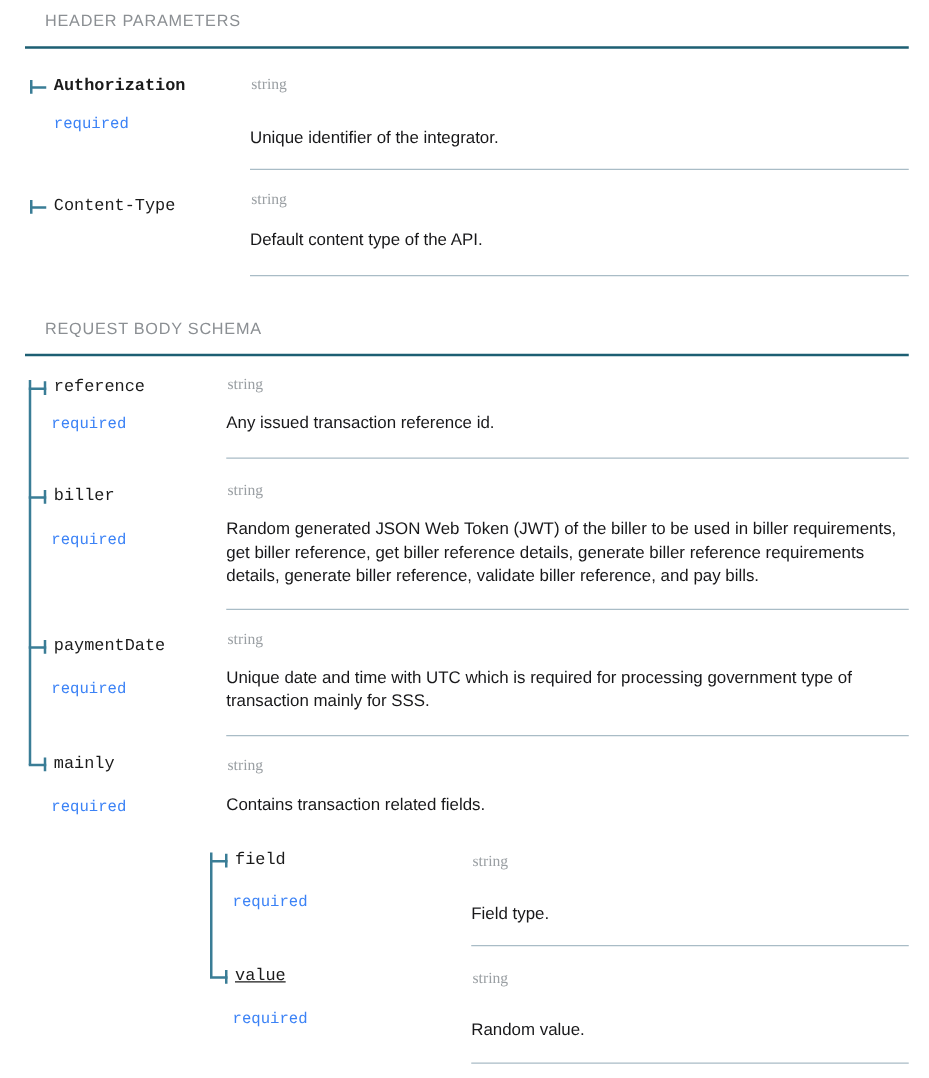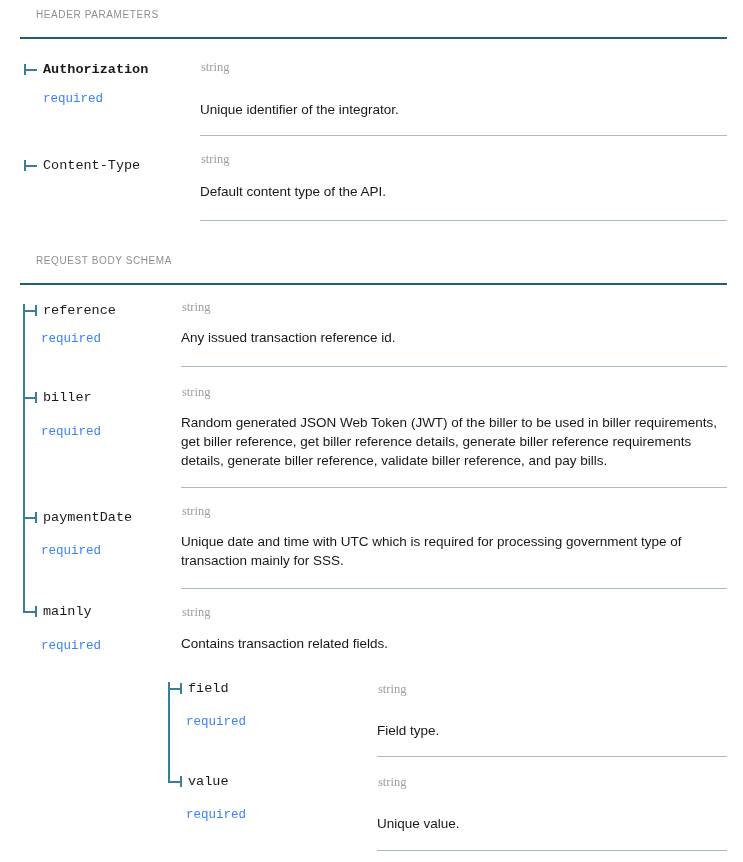--- a/index.html
+++ b/index.html
@@ -12,21 +12,21 @@
     height: 862px;
     position: relative;
     overflow: hidden;
     font-family: "Liberation Sans", sans-serif;
     -webkit-font-smoothing: antialiased;
   }
 
   
   .section-title {
     position: absolute;
-    font-size: 10px;
+    font-size: 13px;
     letter-spacing: 0.6px;
     color: #8b8f93;
     font-family: "Liberation Sans", sans-serif;
     white-space: nowrap;
   }
   .section-rule {
     position: absolute;
     height: 2px;
     background: #1d5f73;
   }
@@ -173,22 +173,22 @@
       <div class="prop-name" style="left:188px; top:681px;">field</div>
       <div class="prop-required" style="left:186px; top:715px;">required</div>
       <div class="prop-type" style="left:378px; top:682px;">string</div>
       <div class="prop-desc" style="left:377px; top:721px; width:340px;">Field type.</div>
       <div class="row-divider" style="left:377px; top:756px; width:350px;"></div>
     </div>
 
     <div>
       <div class="tree-tick" style="left:168px; top:781px; width:14px;"></div>
       <div class="tick-cap" style="left:180.4px; top:776px; height:11px;"></div>
-      <div class="prop-name" style="left:188px; top:774px;">value</div>
+      <div class="prop-name" style="left:188px; top:774px;text-decoration:underline;">value</div>
       <div class="prop-required" style="left:186px; top:808px;">required</div>
       <div class="prop-type" style="left:378px; top:775px;">string</div>
-      <div class="prop-desc" style="left:377px; top:814px; width:340px;">Unique value.</div>
+      <div class="prop-desc" style="left:377px; top:814px; width:340px;">Random value.</div>
       <div class="row-divider" style="left:377px; top:850px; width:350px;"></div>
     </div>
 
   </div>
 
 </div>
 
 </body></html>

